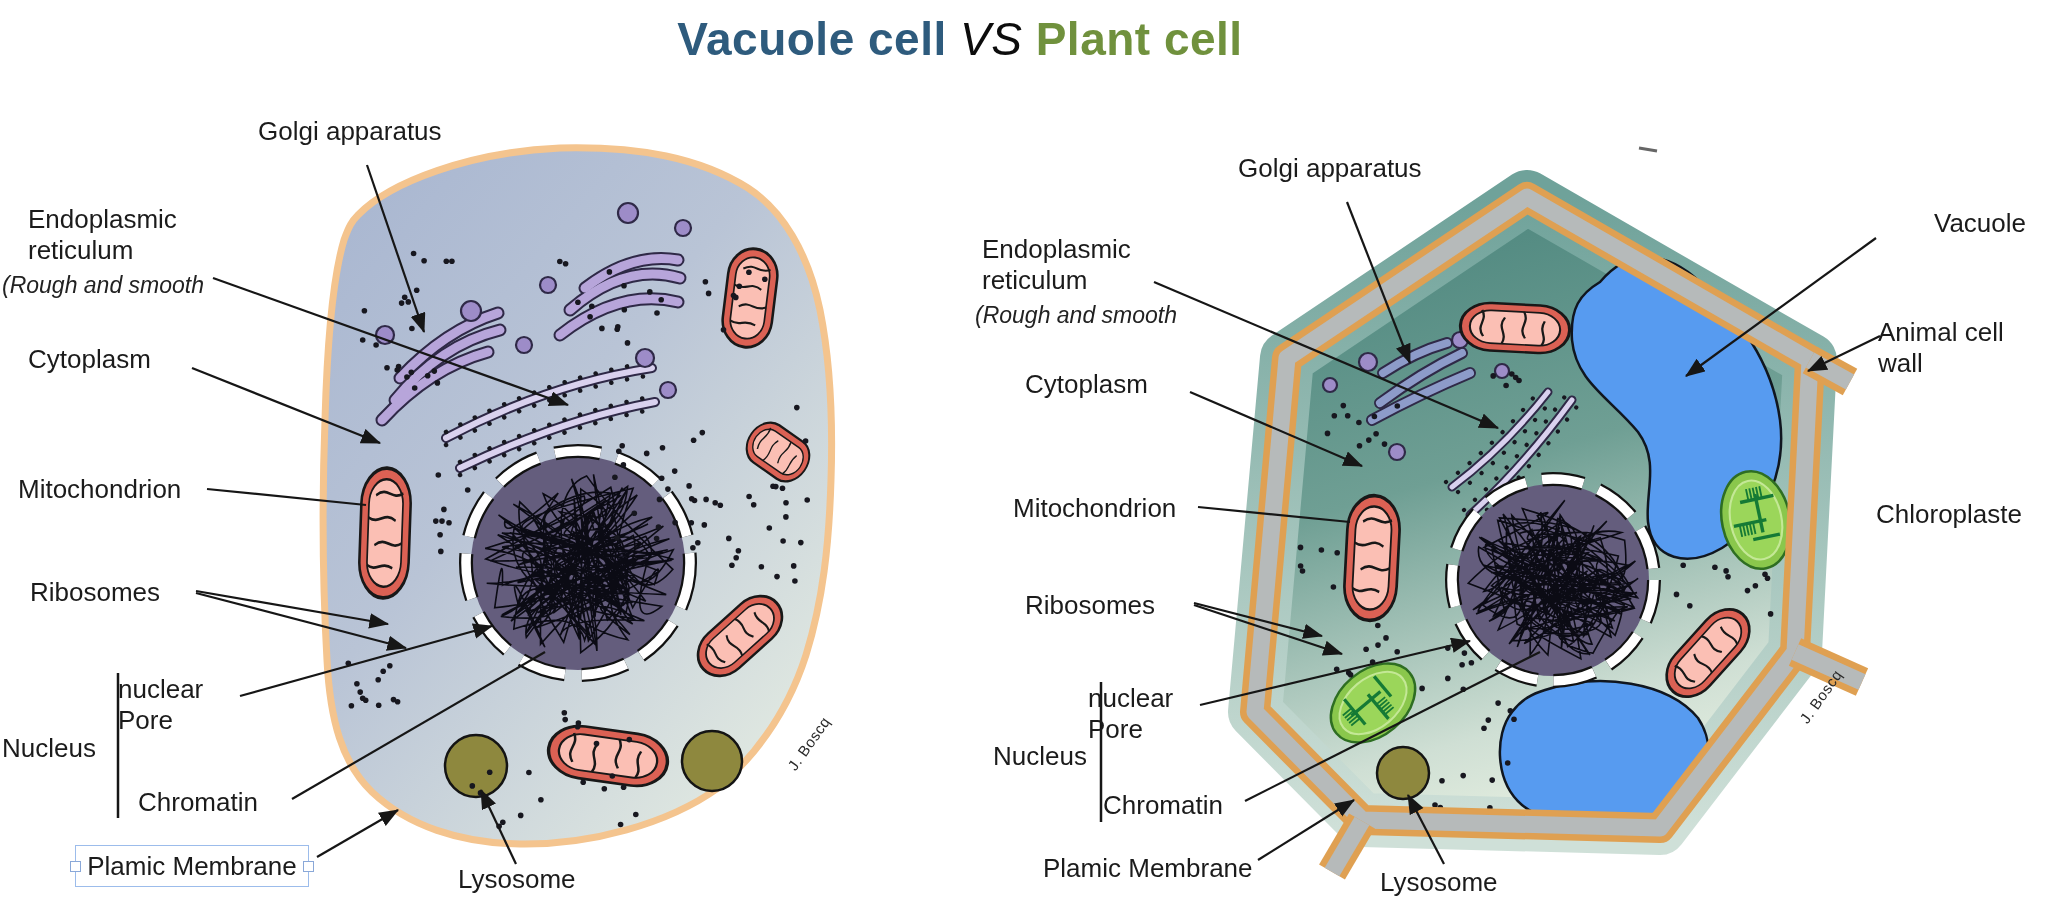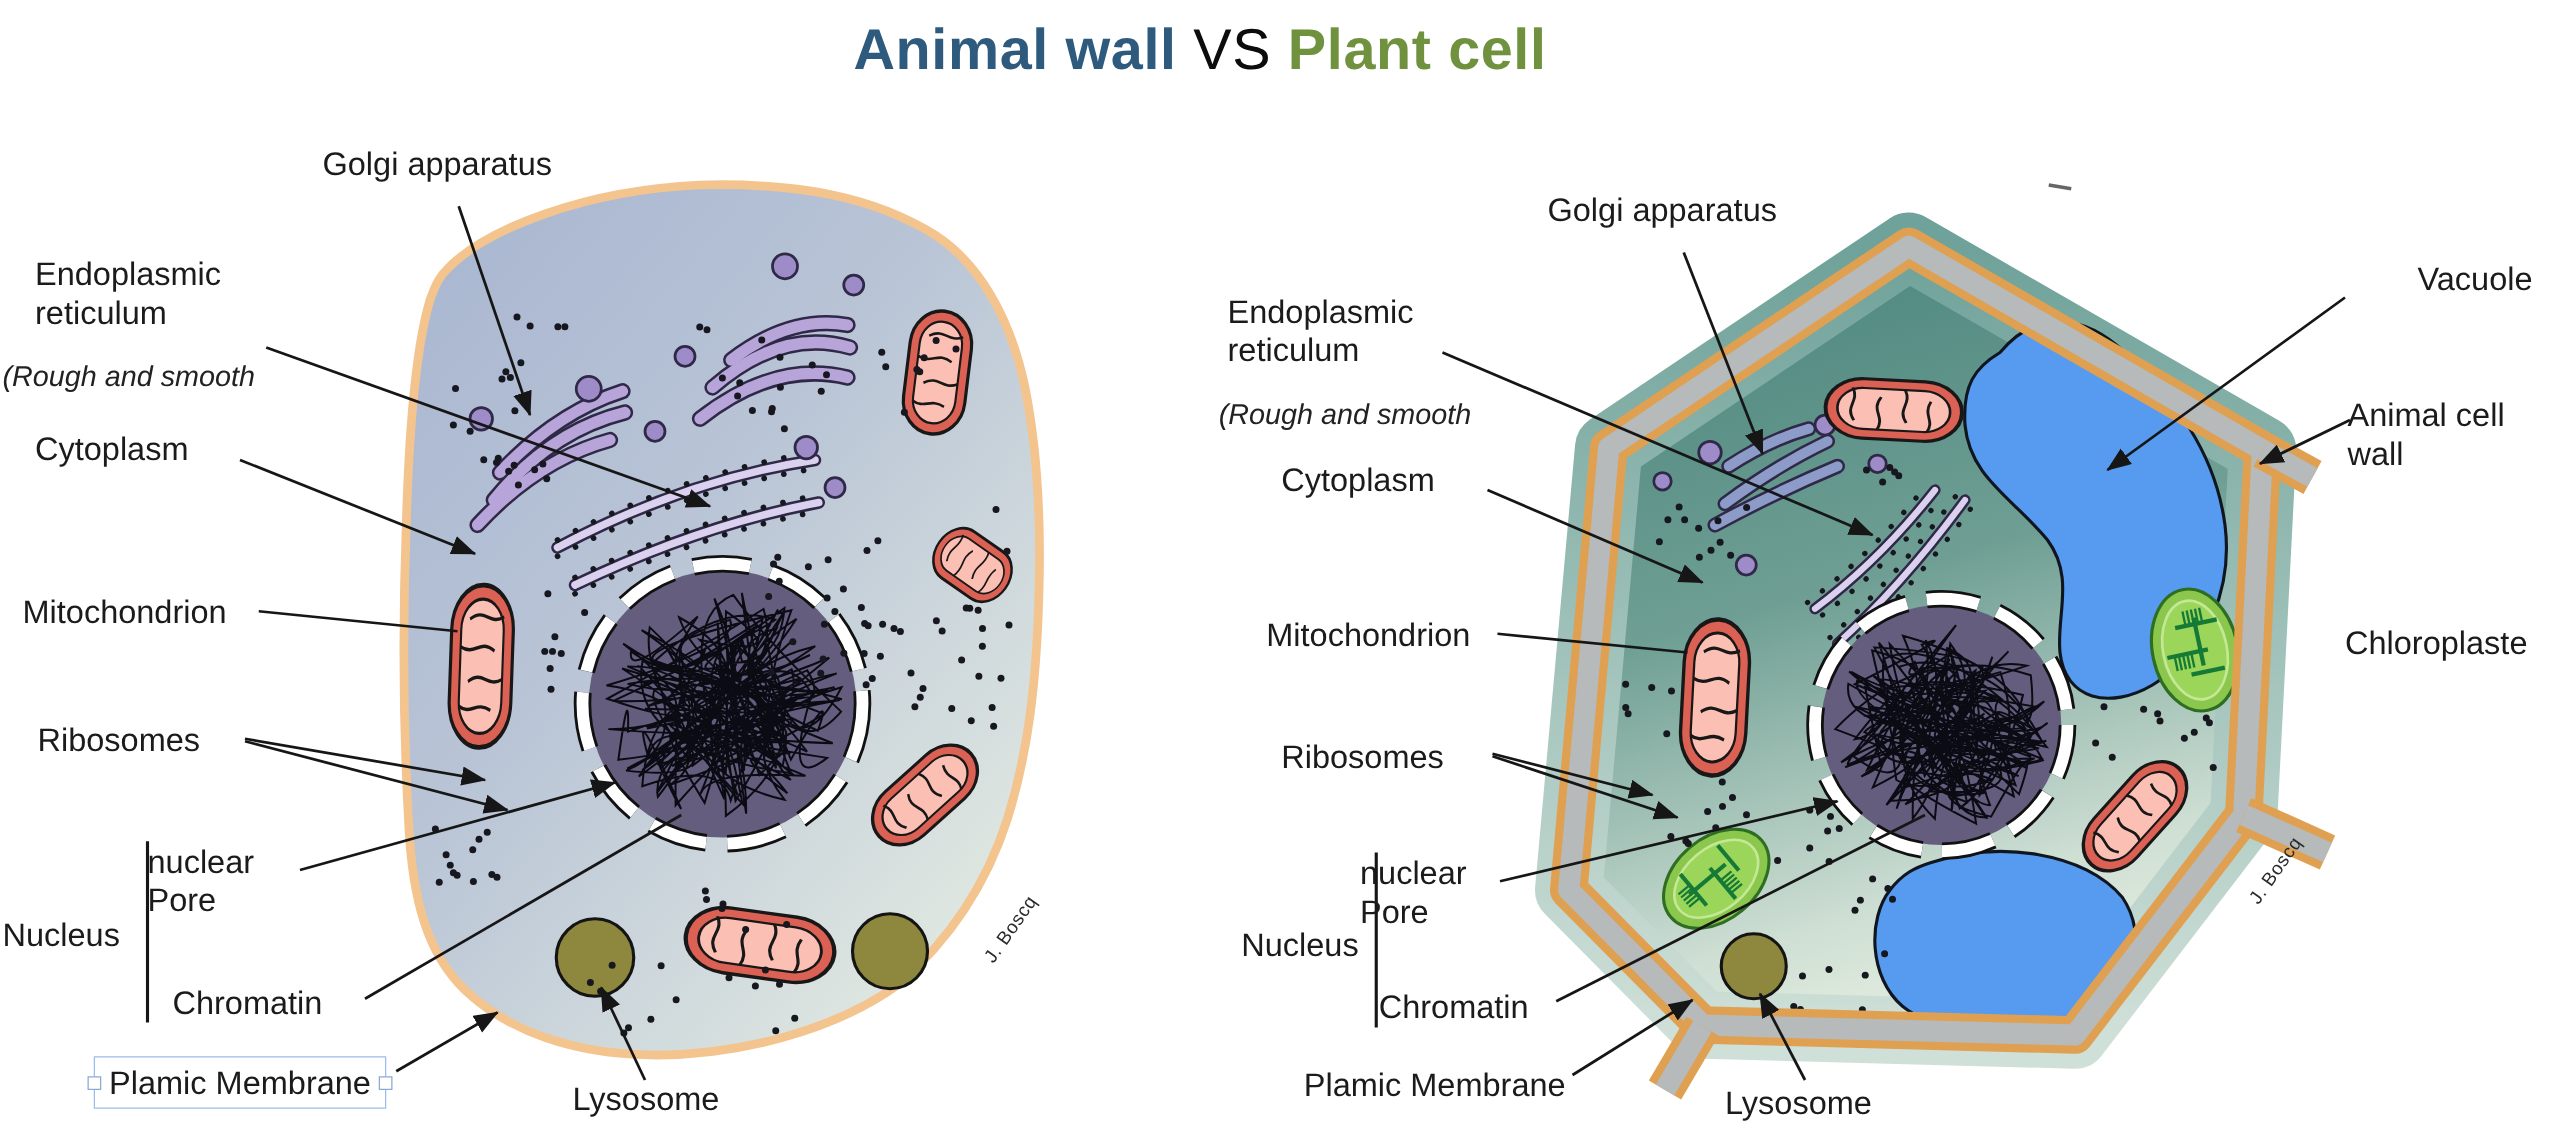--- a/index.html
+++ b/index.html
@@ -2,24 +2,24 @@
 <html><head>
 <meta charset="utf-8">
 <style>
   html,body{margin:0;padding:0;background:#ffffff;}
   .stage{position:relative;width:2048px;height:917px;background:#ffffff;overflow:hidden;
          font-family:"Liberation Sans",sans-serif;}
   .stage svg{position:absolute;left:0;top:0;}
   .title{position:absolute;left:430px;top:12px;width:1060px;text-align:center;
          font-size:46px;font-weight:700;white-space:pre;letter-spacing:0.5px;}
   .title .t-animal{color:#2e5b7d;}
-  .title .t-vs{color:#0c0c0c;font-weight:400;}
+  .title .t-vs{color:#0c0c0c;font-weight:400;font-style:italic;}
   .title .t-plant{color:#70913d;}
   .lbl{position:absolute;font-size:26px;line-height:31px;color:#1b1b1b;text-align:left;}
-  .lbl.italic{font-style:italic;font-size:23px;color:#222;margin-top:16px;}
+  .lbl.italic{font-style:italic;font-size:23px;color:#222;}
   .selbox{position:absolute;left:75px;top:845px;width:232px;height:40px;
           border:1.5px solid #9cbceb;display:flex;align-items:center;justify-content:center;
           font-size:26px;color:#1b1b1b;background:transparent;}
   .handle{position:absolute;width:9px;height:9px;background:#ffffff;border:1px solid #8aa8d8;top:50%;margin-top:-5px;}
   .handle.h-left{left:-6px;}
   .handle.h-right{right:-6px;}
   .signature{position:absolute;font-size:15px;color:#2a2a2a;transform:rotate(-55deg);letter-spacing:0.5px;}
   .sig-animal{left:778px;top:735px;}
   .sig-plant{left:1790px;top:688px;}
 </style>
@@ -447,21 +447,21 @@
     <line x1="1194" y1="603" x2="1322" y2="636" marker-end="url(#ah)"></line>
     <line x1="1194" y1="605" x2="1342" y2="654" marker-end="url(#ah)"></line>
     <line x1="1200" y1="705" x2="1470" y2="641" marker-end="url(#ah)"></line>
     <line x1="1245" y1="801" x2="1540" y2="652"></line>
     <line x1="1258" y1="860" x2="1354" y2="800" marker-end="url(#ah)"></line>
     <line x1="1444" y1="864" x2="1408" y2="795" marker-end="url(#ah)"></line>
     <line x1="1101" y1="682" x2="1101" y2="822" stroke-width="2.5"></line>
   </g>
 </svg>
 
-<div class="title"><span class="t-animal">Animal wall</span><span class="t-vs"> VS </span><span class="t-plant">Plant cell</span></div>
+<div class="title"><span class="t-animal">Vacuole cell</span><span class="t-vs"> VS </span><span class="t-plant">Plant cell</span></div>
 
 <div class="lbl" style="left:258px;top:116px;width:200px">Golgi apparatus</div>
 <div class="lbl" style="left:28px;top:204px;width:206px">
   <div>Endoplasmic</div>
   <div>reticulum</div>
 </div>
 <div class="lbl italic" style="left:2px;top:270px;width:206px">(Rough and smooth</div>
 <div class="lbl" style="left:28px;top:344px;width:180px">Cytoplasm</div>
 <div class="lbl" style="left:18px;top:474px;width:195px">Mitochondrion</div>
 <div class="lbl" style="left:30px;top:577px;width:175px">Ribosomes</div>

